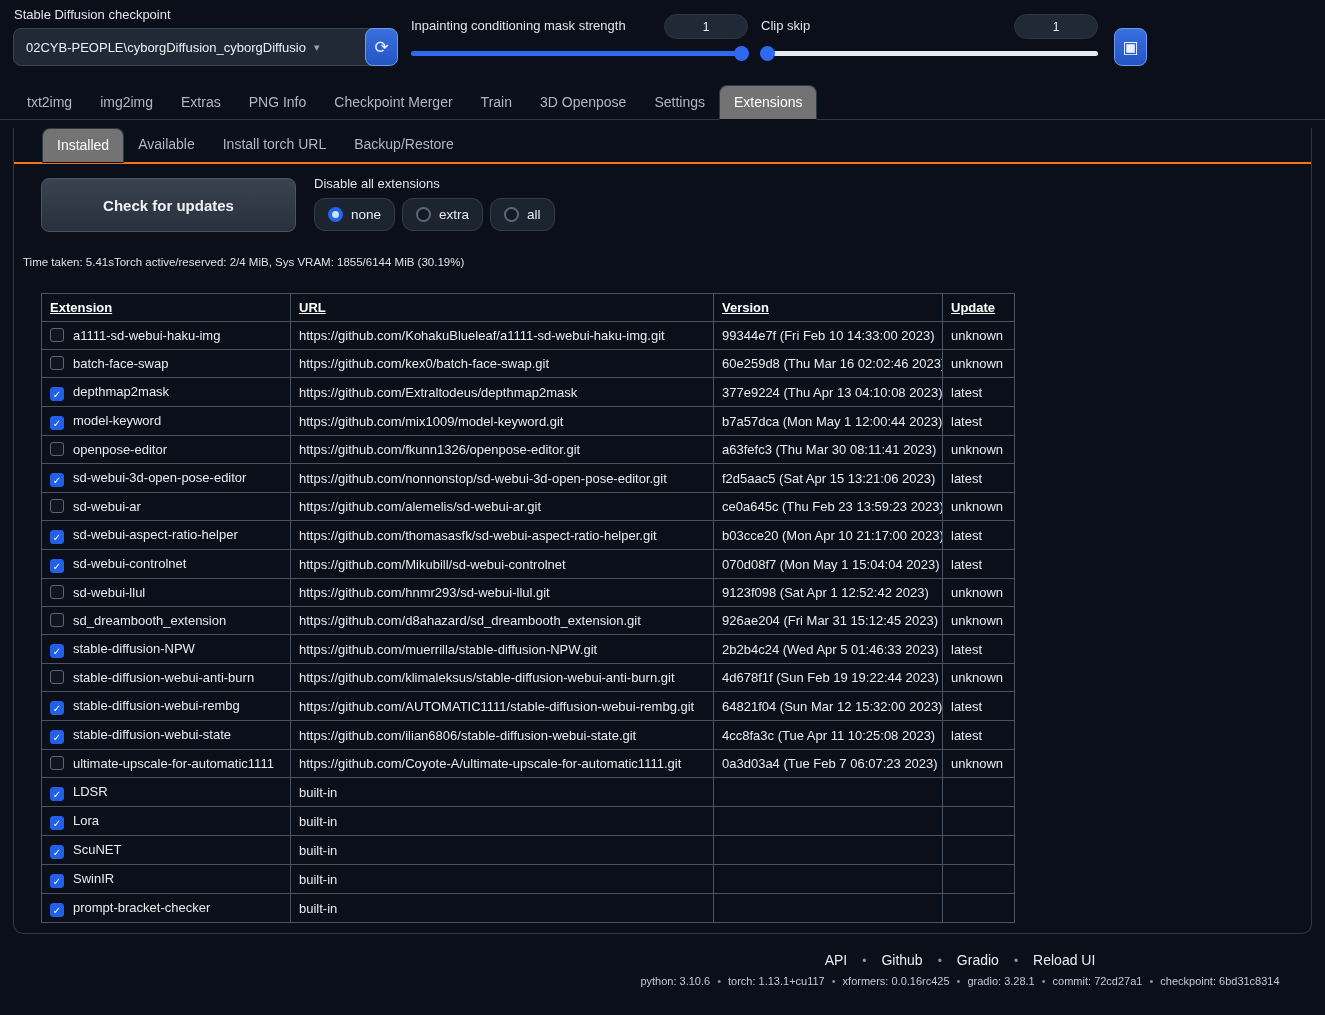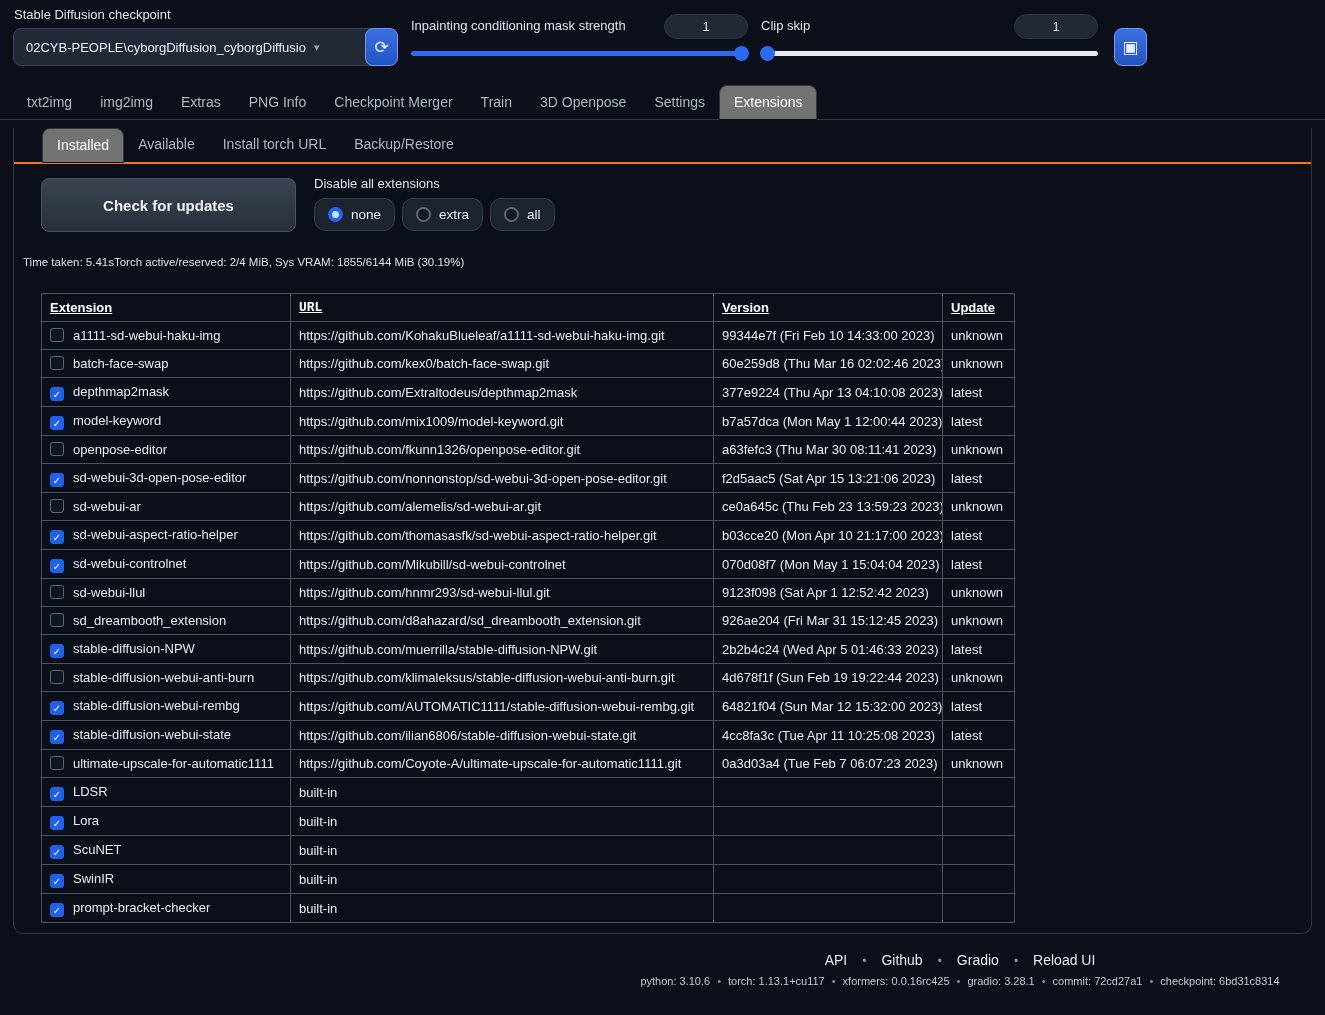--- a/index.html
+++ b/index.html
@@ -72,21 +72,21 @@
     background:#131a26; flex:0 0 auto; }
   .radio.sel { border:4px solid #2563eb; background:#cfe0ff; }
   .status { margin:24px 9px 0; font-size:11.5px; color:#dde1e8; }
   
   .ext-table { margin:25px 27px 0; width:973px; border-collapse:collapse;
     table-layout:fixed; font-size:13px; }
   .ext-table th, .ext-table td { border:1px solid #4a5361; padding:5px 8px;
     line-height:17px; text-align:left; white-space:nowrap; overflow:hidden; color:#e8ebf0; }
   .ext-table th { font-weight:700; color:#ffffff; text-decoration:underline; }
   .ext-table th:nth-child(1) { width:249px; }
-  .ext-table th:nth-child(2) { width:423px;font-family:Liberation Mono, monospace; }
+  .ext-table th:nth-child(2) { width:423px; }
   .ext-table th:nth-child(3) { width:229px; }
   .ext-table th:nth-child(4) { width:72px; }
   .cb { display:inline-block; width:14px; height:14px; border:1px solid #5b6676;
     border-radius:3px; background:#10161f; vertical-align:-2px; margin-right:9px;
     text-align:center; line-height:13px; font-size:10px; color:#fff; cursor:pointer; }
   .cb.on { background:#2160e8; border-color:#2160e8; }
   
   .footer { width:740px; margin:18px 0 0 590px; text-align:center; }
   .flinks { font-size:14px; color:#e8ebf0; }
   .flinks a { color:#e8ebf0; text-decoration:none; cursor:pointer; }

